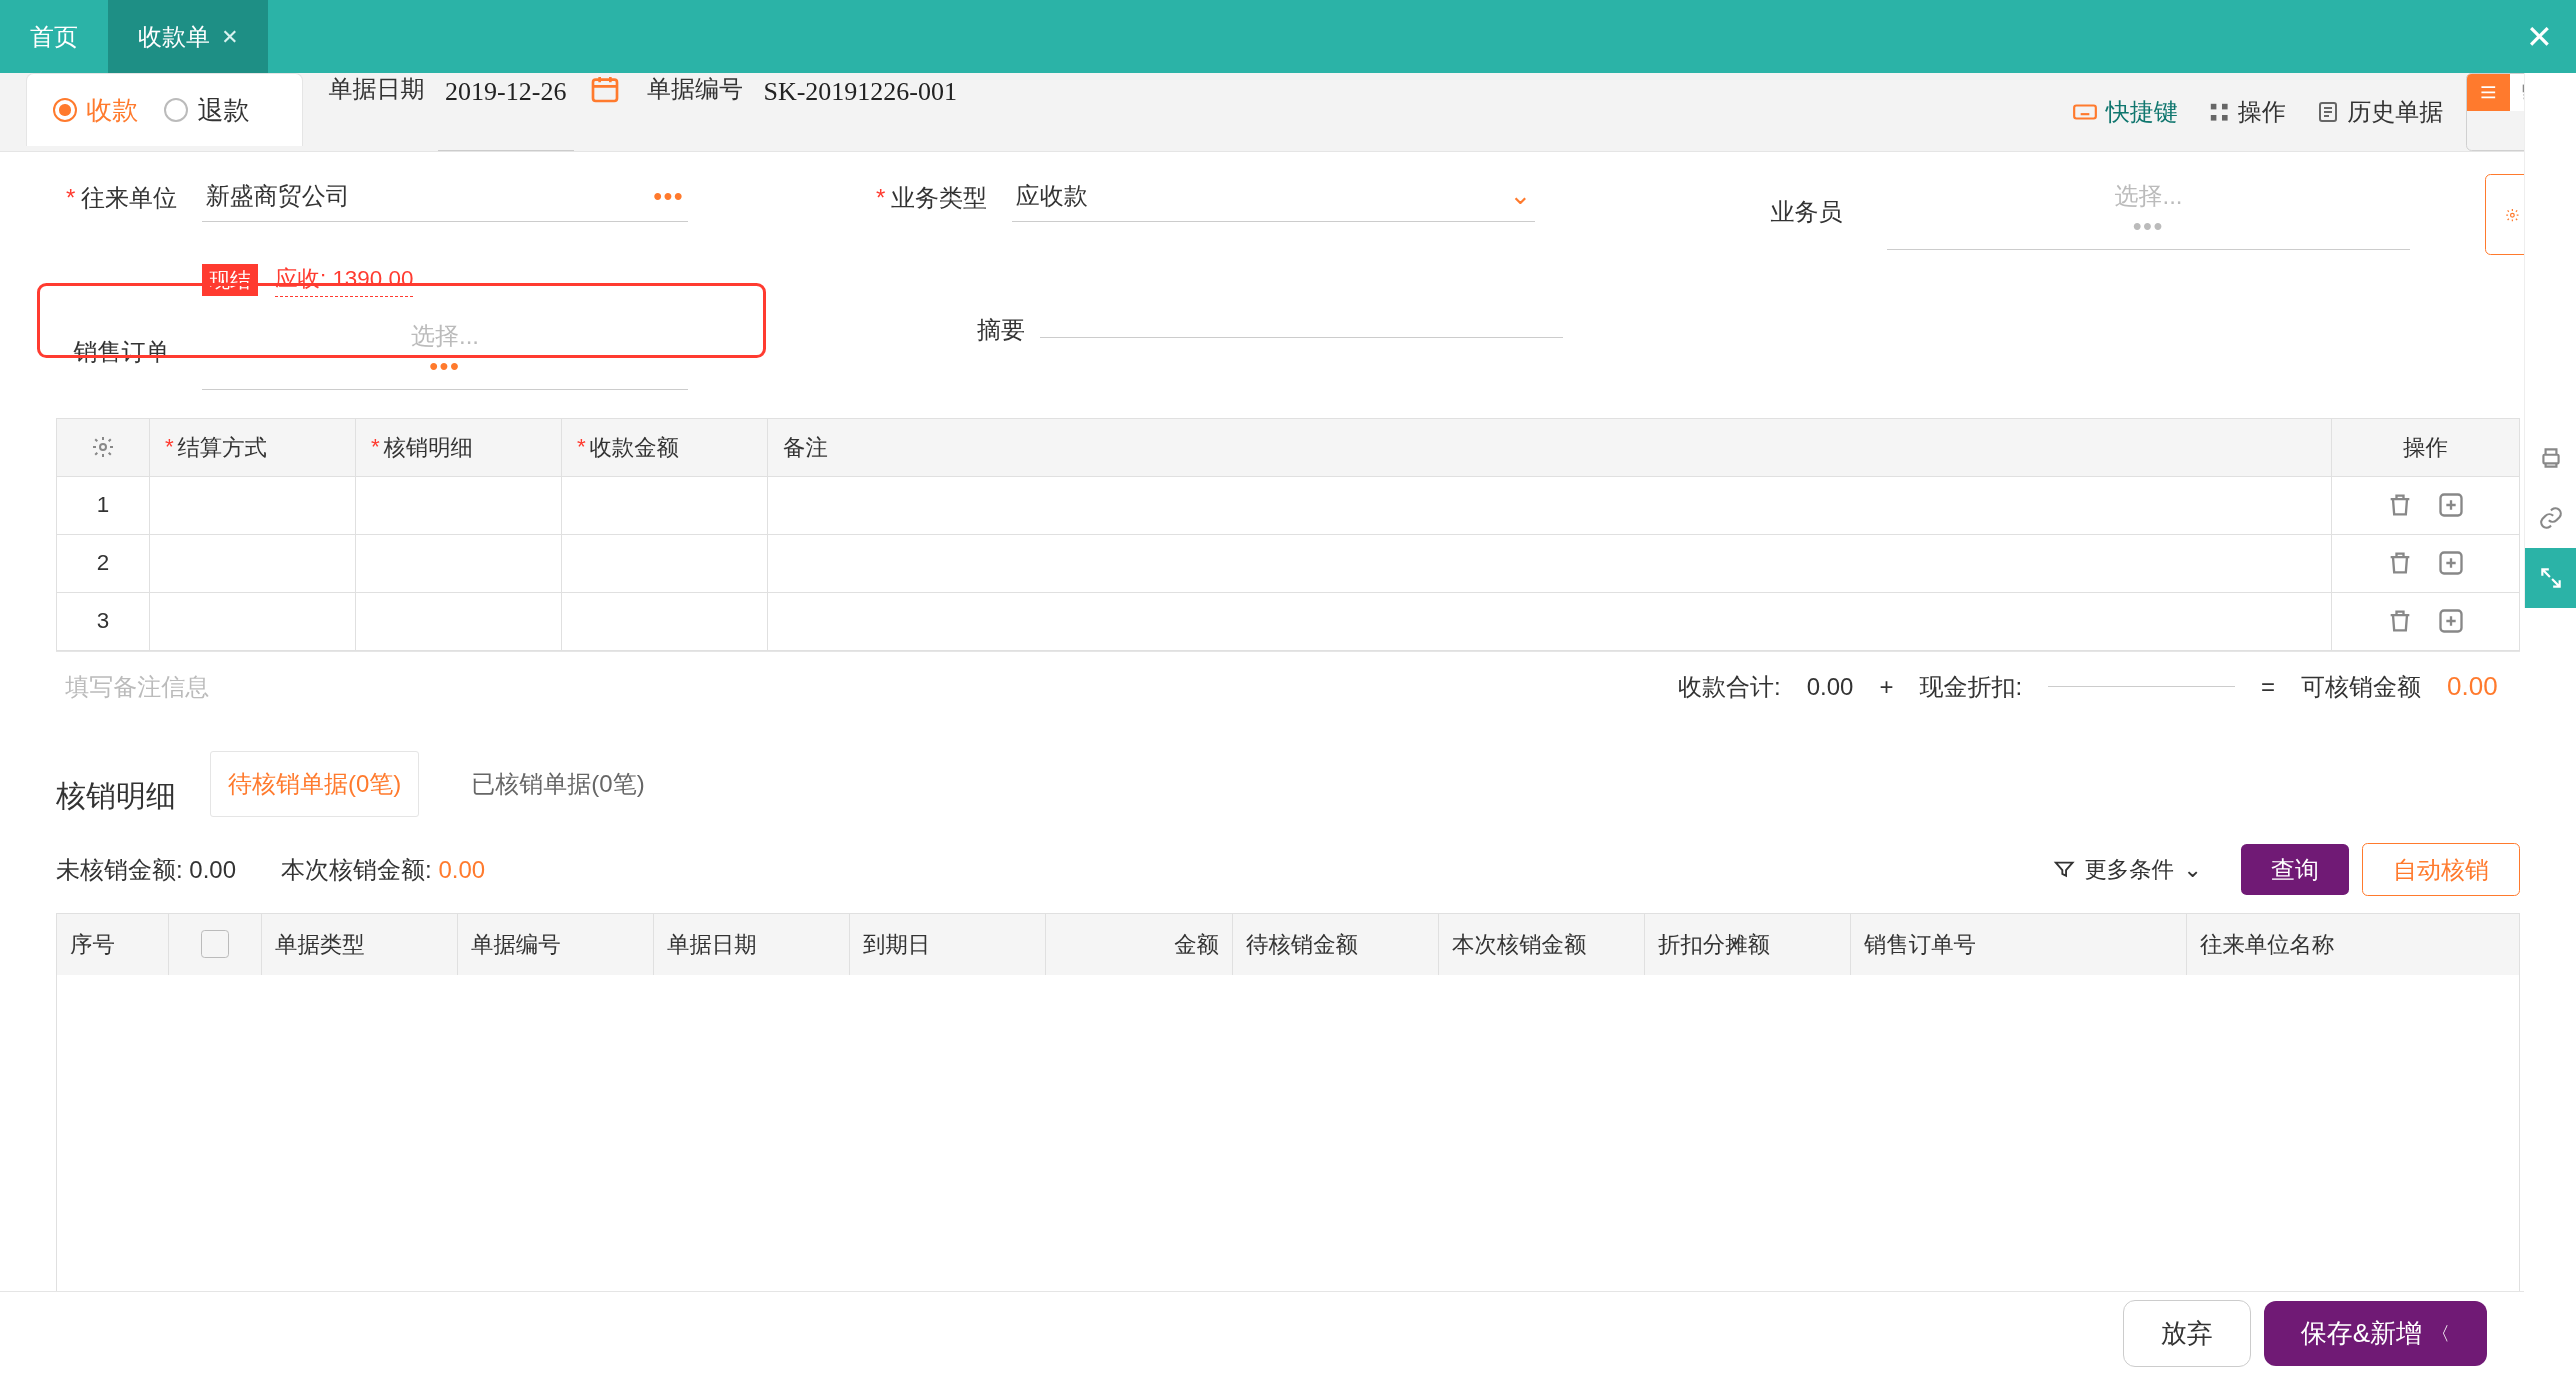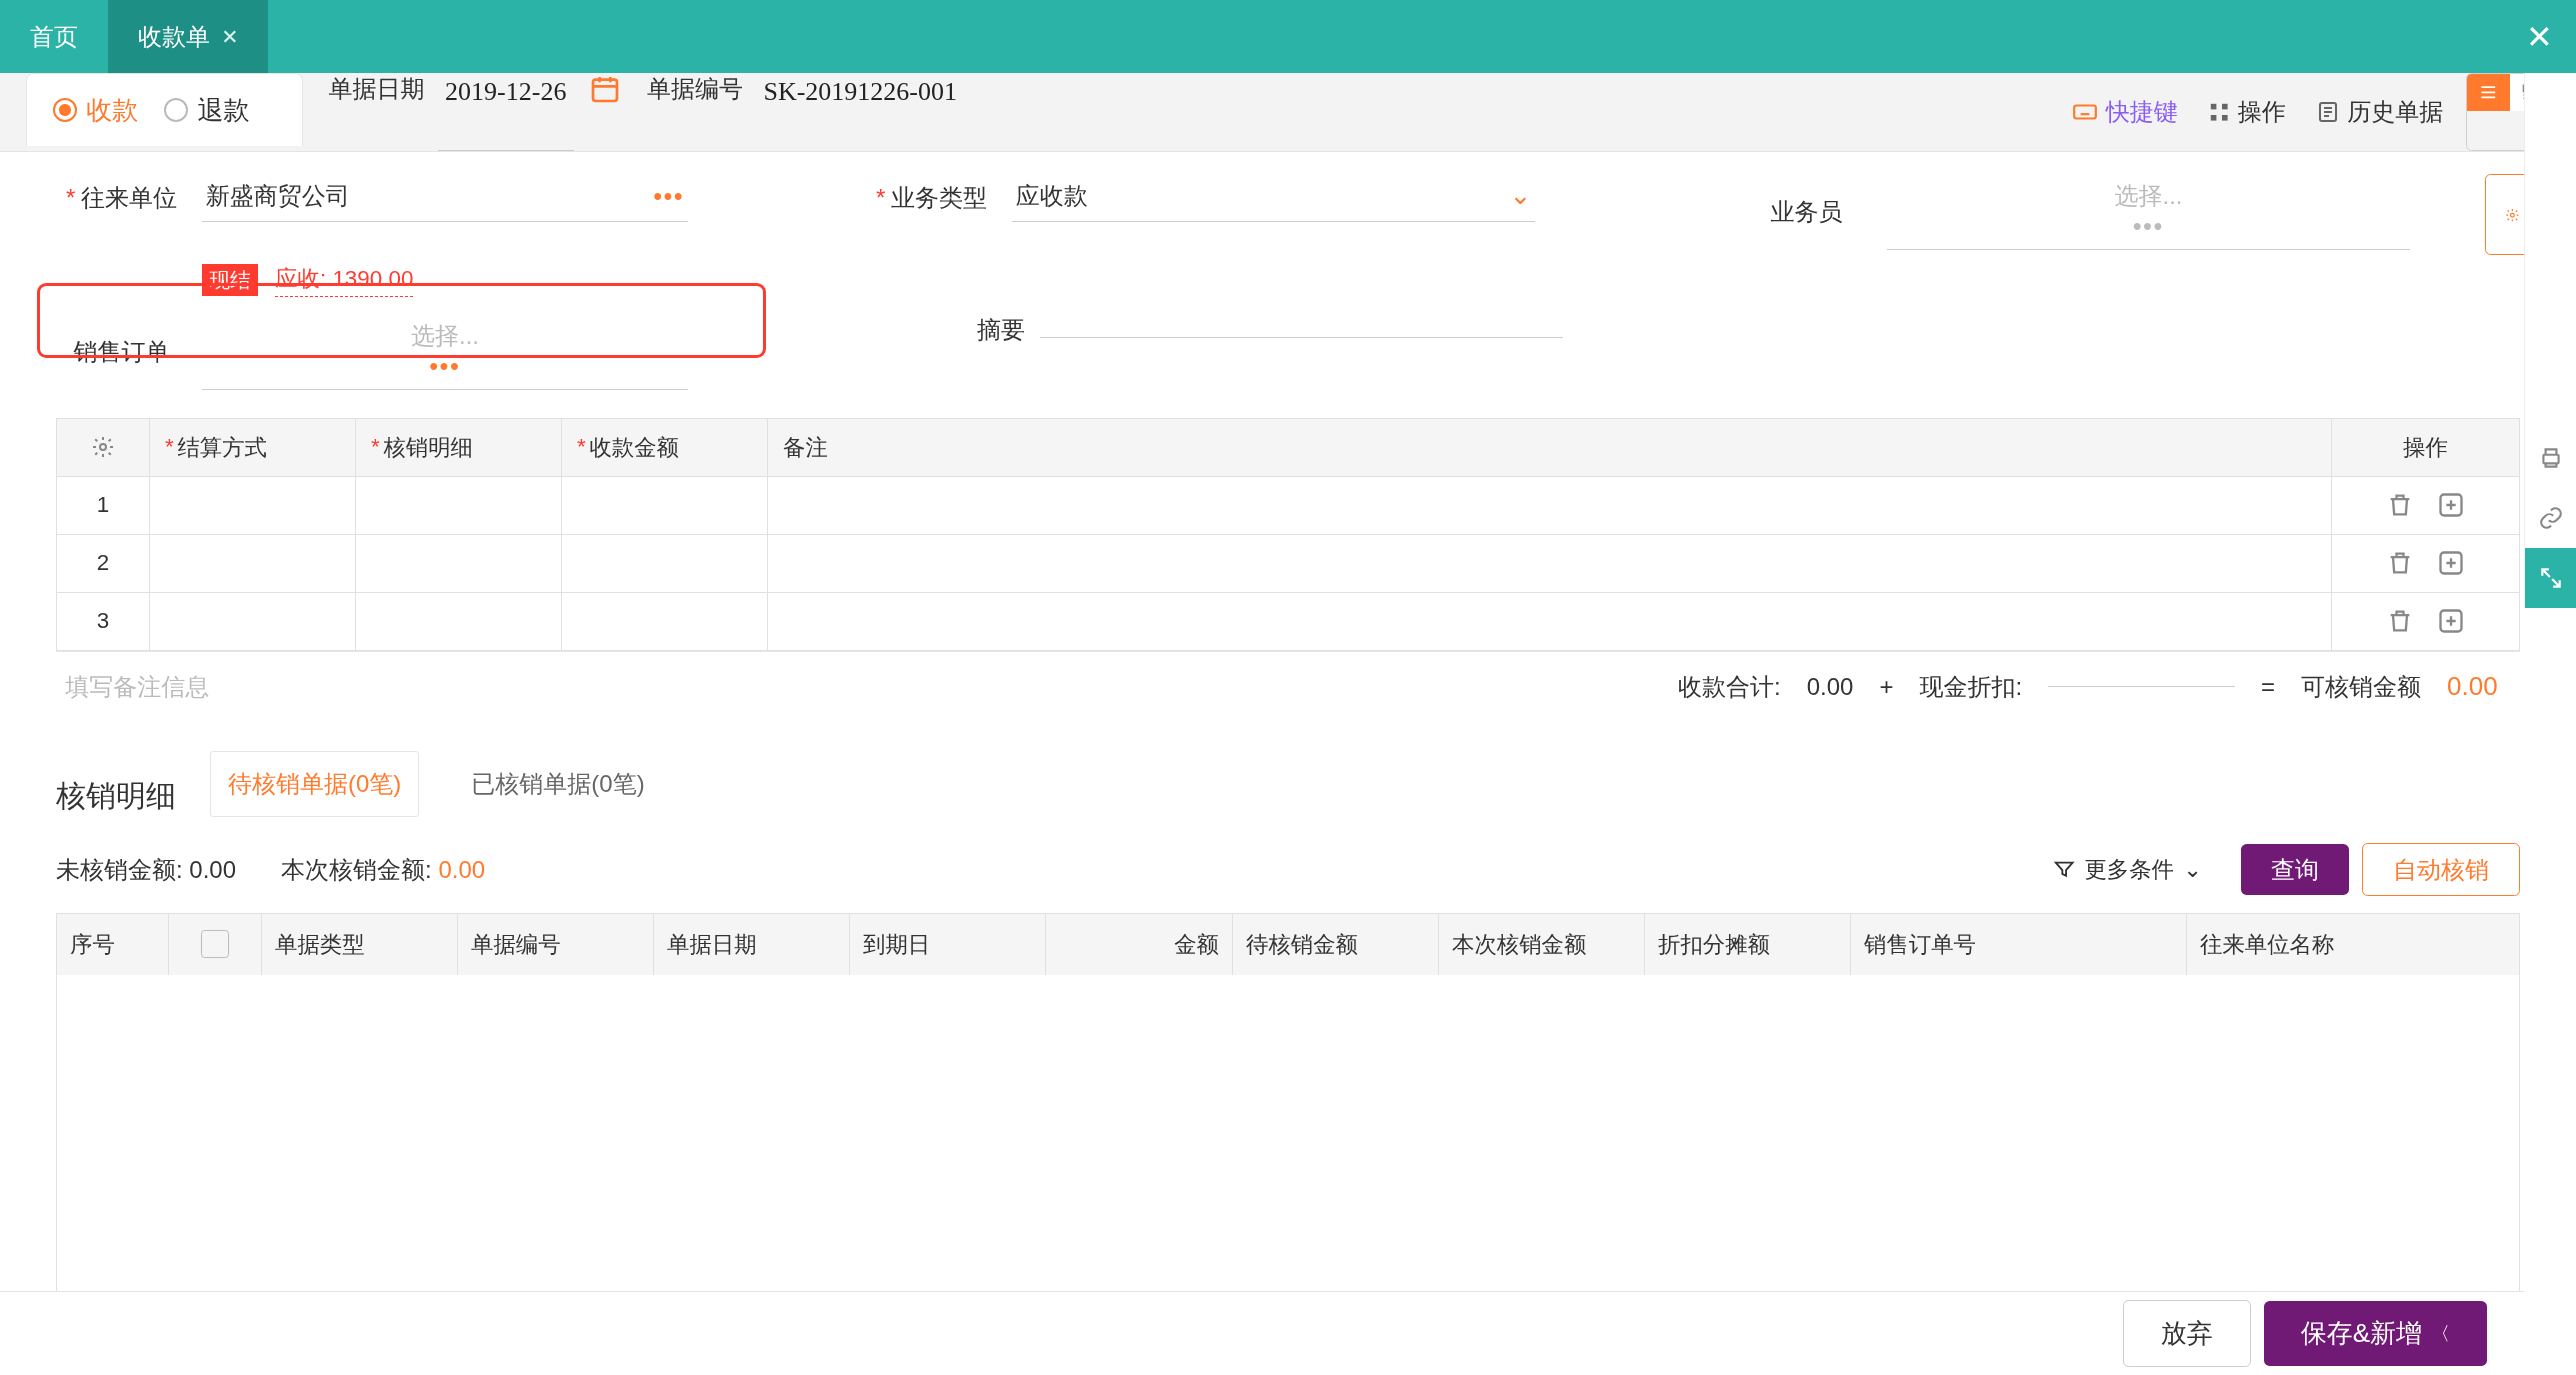--- a/index.html
+++ b/index.html
@@ -17,21 +17,21 @@
   .radio .dot { width: 24px; height: 24px; border-radius: 50%; border: 2.8px solid #bbb; margin-right: 9.3px; display: inline-flex; align-items: center; justify-content: center; }
   .radio.selected .dot { border-color: #ff7a2d; }
   .radio.selected .dot::after { content: ""; width: 11.2px; height: 11.2px; border-radius: 50%; background: #ff7a2d; }
   .radio.selected span { color: #ff7a2d; }
   .tool-label { margin-left: 26px; font-size: 24px; color: #333; }
   .tool-value { margin-left: 13px; font-size: 26px; color: #222; padding: 3.7px 7.5px; border-bottom: 1.9px solid #ccc; }
   .calendar-icon { width: 32px; height: 32px; margin-left: 15px; cursor: pointer; }
   .toolbar-spacer { flex: 1; }
   .tool-btn { display: flex; align-items: center; margin-left: 30px; color: #333; cursor: pointer; font-size: 24px; }
   .tool-btn svg, .tool-btn .glyph { margin-right: 7.5px; }
-  .tool-btn.accent { color: #8b5cf6; }
+  .tool-btn.accent { color: #0f766e; }
   .view-switch { display: flex; margin-left: 22.4px; border: 0.9px solid #d0d0d0; border-radius: 5.6px; overflow: hidden; }
   .view-switch .vs { width: 43px; height: 37px; display: flex; align-items: center; justify-content: center; background: #fff; cursor: pointer; }
   .view-switch .vs.active { background: #ff7a2d; color: #fff; }
   
   .form-area { padding: 22.4px 56px 0 56px; position: relative; }
   .form-row { display: flex; align-items: flex-start; margin-bottom: 17px; }
   .field { display: flex; align-items: center; margin-right: 75px; }
   .field .lbl { width: 131px; text-align: center; font-size: 24px; color: #333; }
   .field .req { color: #ff3b30; margin-right: 5.6px; }
   .field .val { margin-left: 15px; min-width: 486px; border-bottom: 1.9px solid #ccc; padding: 5.6px 3.7px 9.3px 3.7px; font-size: 24px; color: #333; display: flex; align-items: center; justify-content: space-between; }
@@ -81,21 +81,21 @@
   
   .wo-table { margin-top: 17px; border: 0.9px solid #e0e0e0; }
   .wo-table .hdr { display: grid; grid-template-columns: 112px 93px 196px 196px 196px 196px 187px 206px 206px 206px 336px 1fr; background: #f5f5f5; }
   .wo-table .hdr > div { padding: 15px 13px; font-size: 22.4px; border-right: 0.9px solid #e0e0e0; }
   .wo-table .hdr > div:last-child { border-right: none; }
   .wo-table .body { height: 318px; background: #fff; }
   .wo-table .chk { display: flex; align-items: center; justify-content: center; }
   .wo-table .chk .cb { width: 28px; height: 28px; border: 1.9px solid #bbb; border-radius: 3.7px; }
   
   .footer { position: fixed; left: 0; bottom: 0; right: 52px; height: 84px; background: #fff; display: flex; align-items: center; justify-content: flex-end; padding: 0 37px; border-top: 0.9px solid #e5e5e5; }
-  .footer .btn { padding: 15px 37px; font-size: 26px; }
+  .footer .btn { padding: 15px 37px; font-size: 26px; border-radius: 12px; }
   .footer .btn.primary .chev { margin-left: 9.3px; font-size: 18.7px; }
   
   .siderail { position: fixed; right: 0; top: 73px; width: 52px; background: #fff; display: flex; flex-direction: column; align-items: center; border-left: 0.9px solid #eee; }
   .siderail .sritem { width: 52px; height: 60px; display: flex; align-items: center; justify-content: center; cursor: pointer; color: #888; }
   .siderail .sritem.accent { background: #2bb3a7; color: #fff; }
   svg { display: block; }
 </style>
 </head>
 <body>
 

